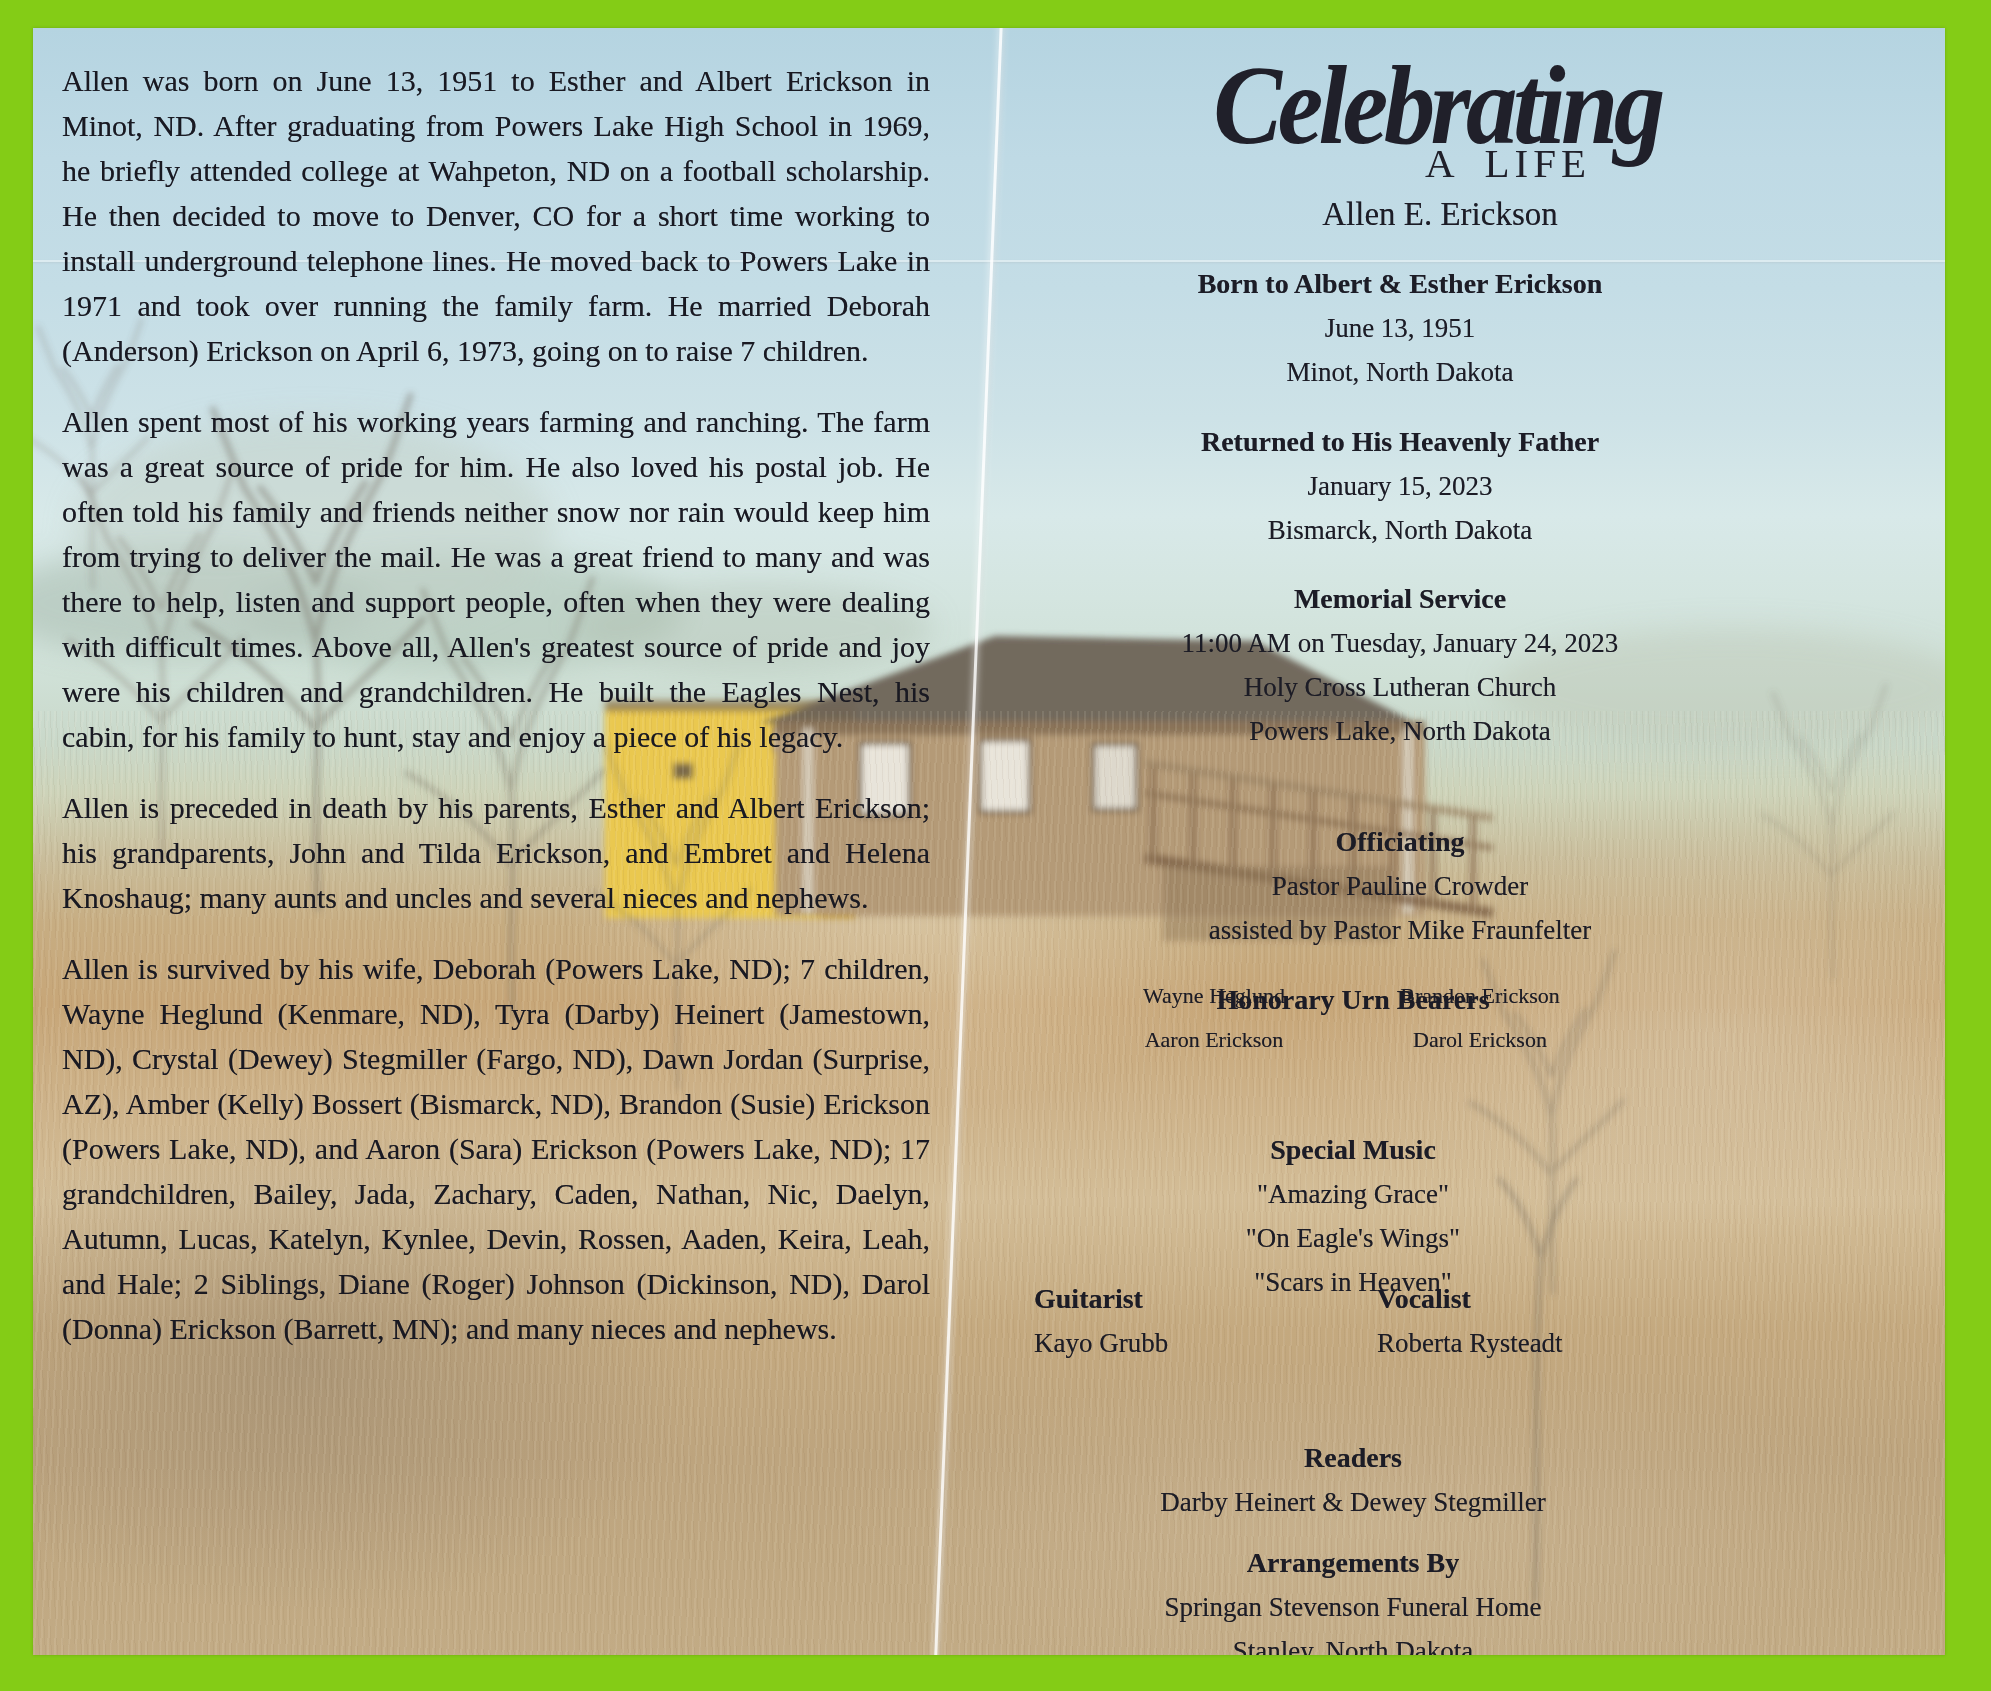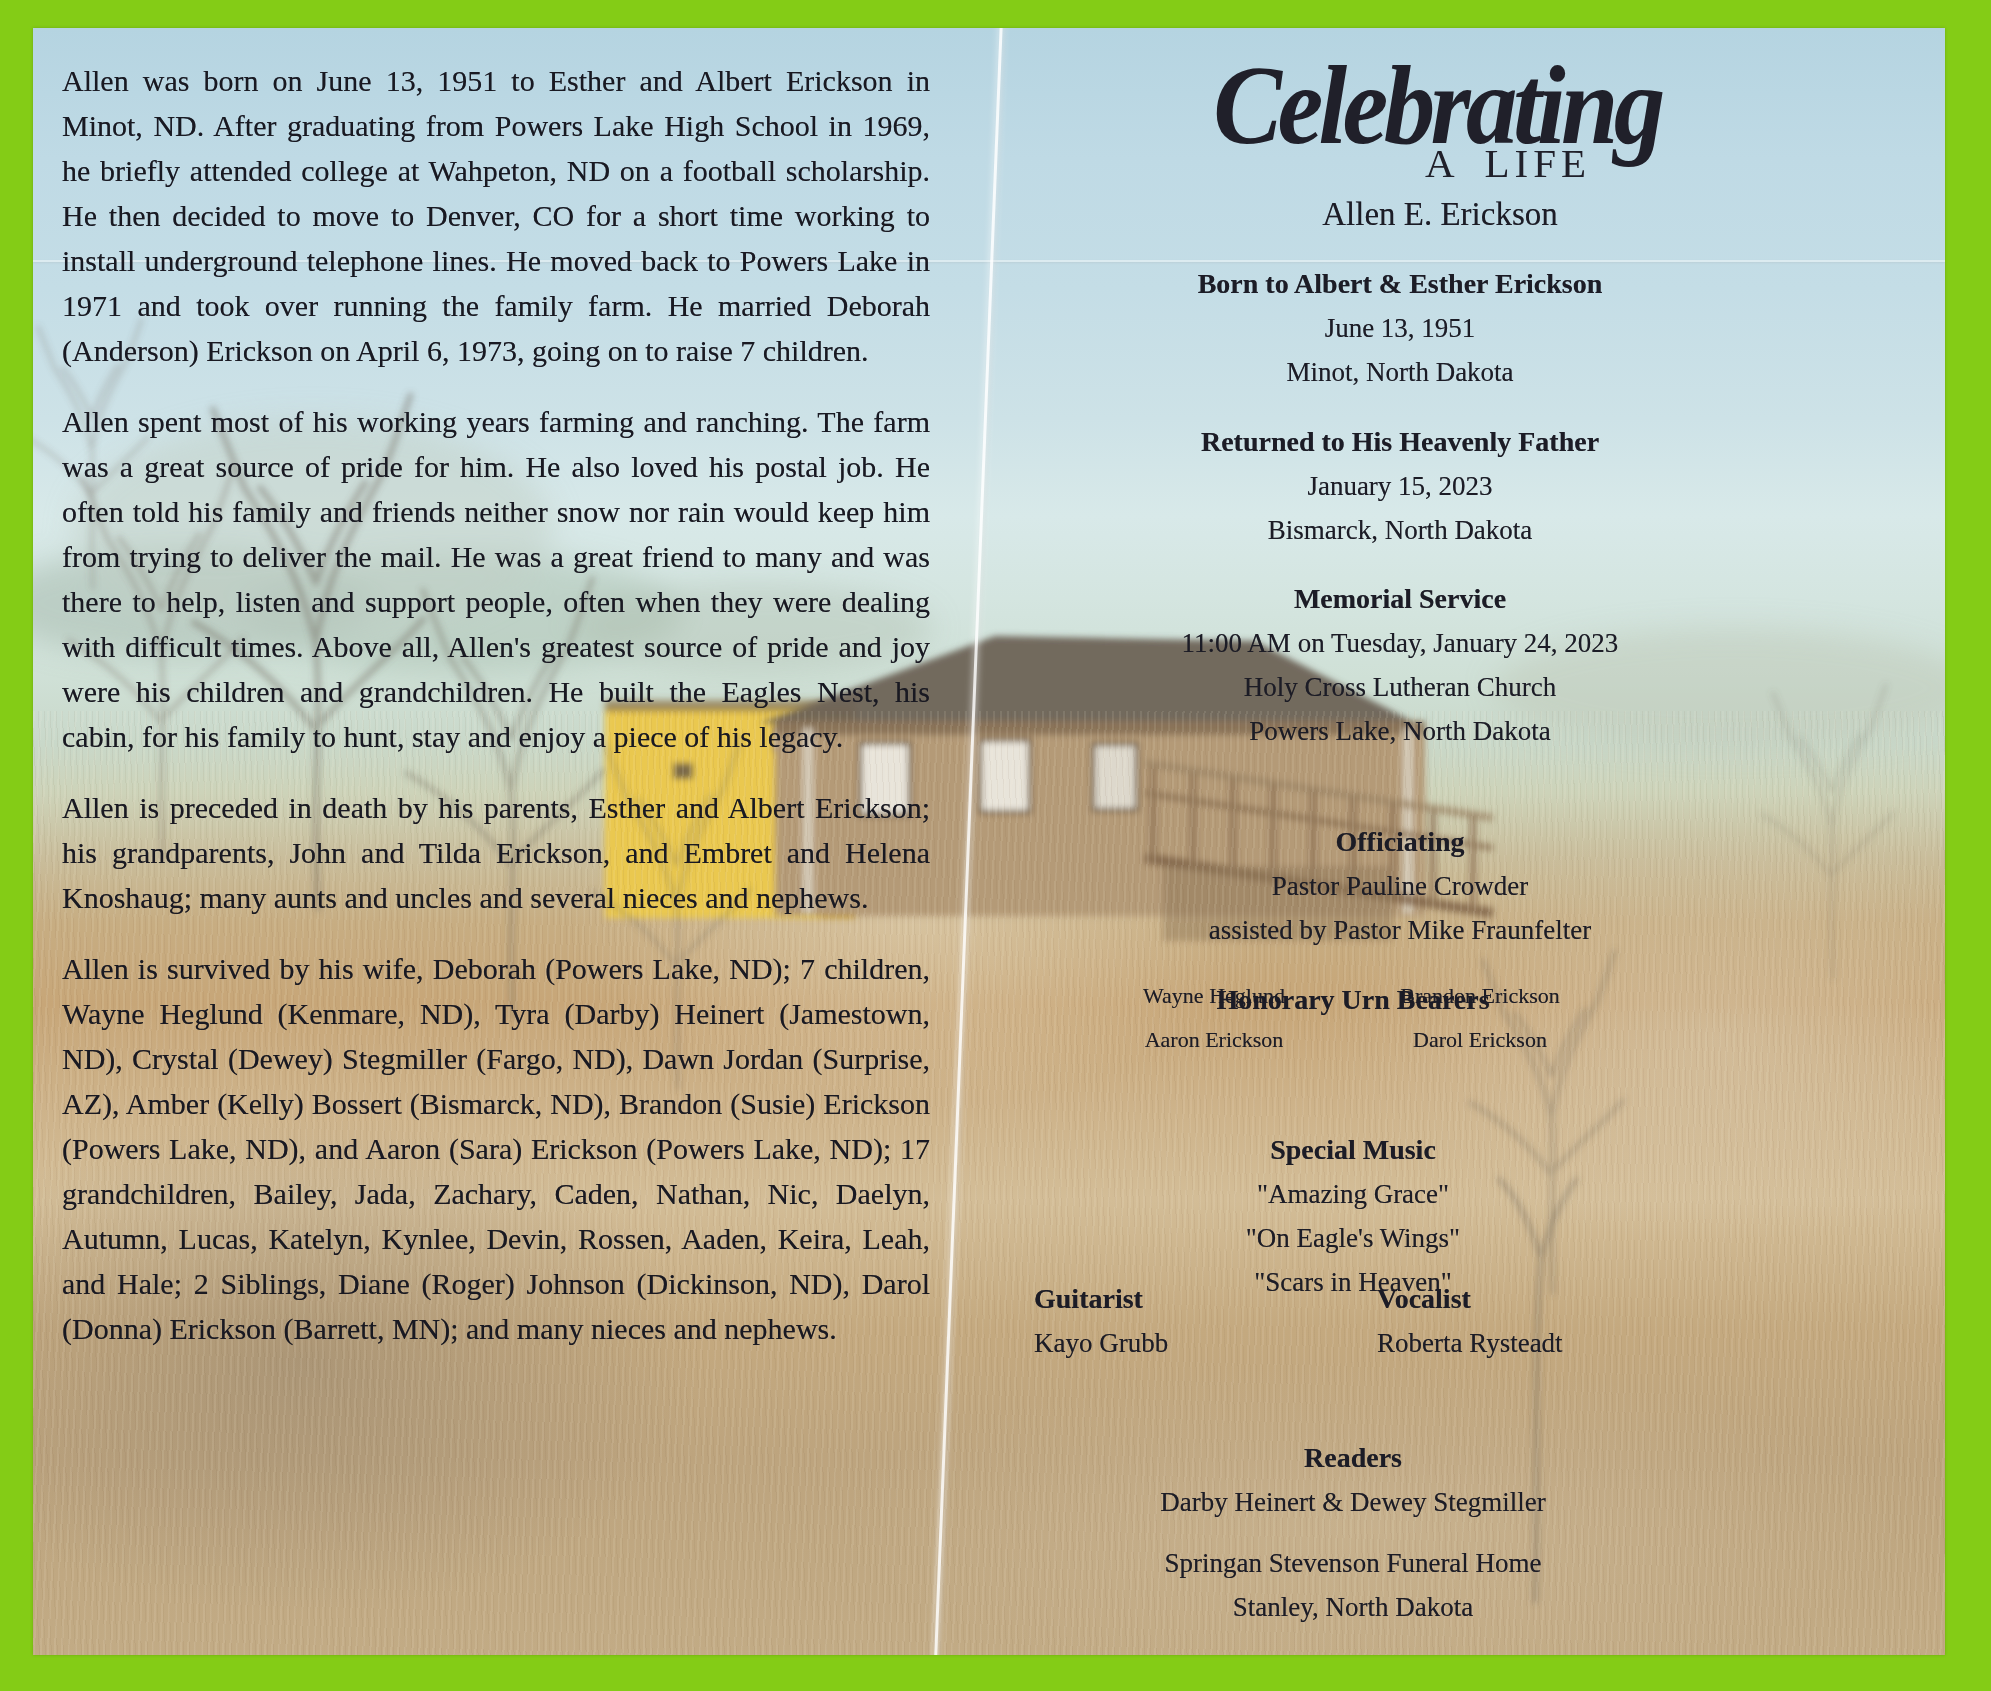--- a/index.html
+++ b/index.html
@@ -225,18 +225,19 @@
       <div class="h">Vocalist</div>
       <div class="ln">Roberta Rysteadt</div>
     </div>
 
     <div class="sec sec-bottom" style="top:1360px">
       <div class="h">Readers</div>
       <div class="ln">Darby Heinert &amp; Dewey Stegmiller</div>
     </div>
 
     <div class="sec sec-bottom" style="top:1465px">
+      <div class="h">Arrangements By</div>
       <div class="ln">Springan Stevenson Funeral Home</div>
       <div class="ln">Stanley, North Dakota</div>
     </div>
 
   </div>
 </div>
 
 </body></html>

